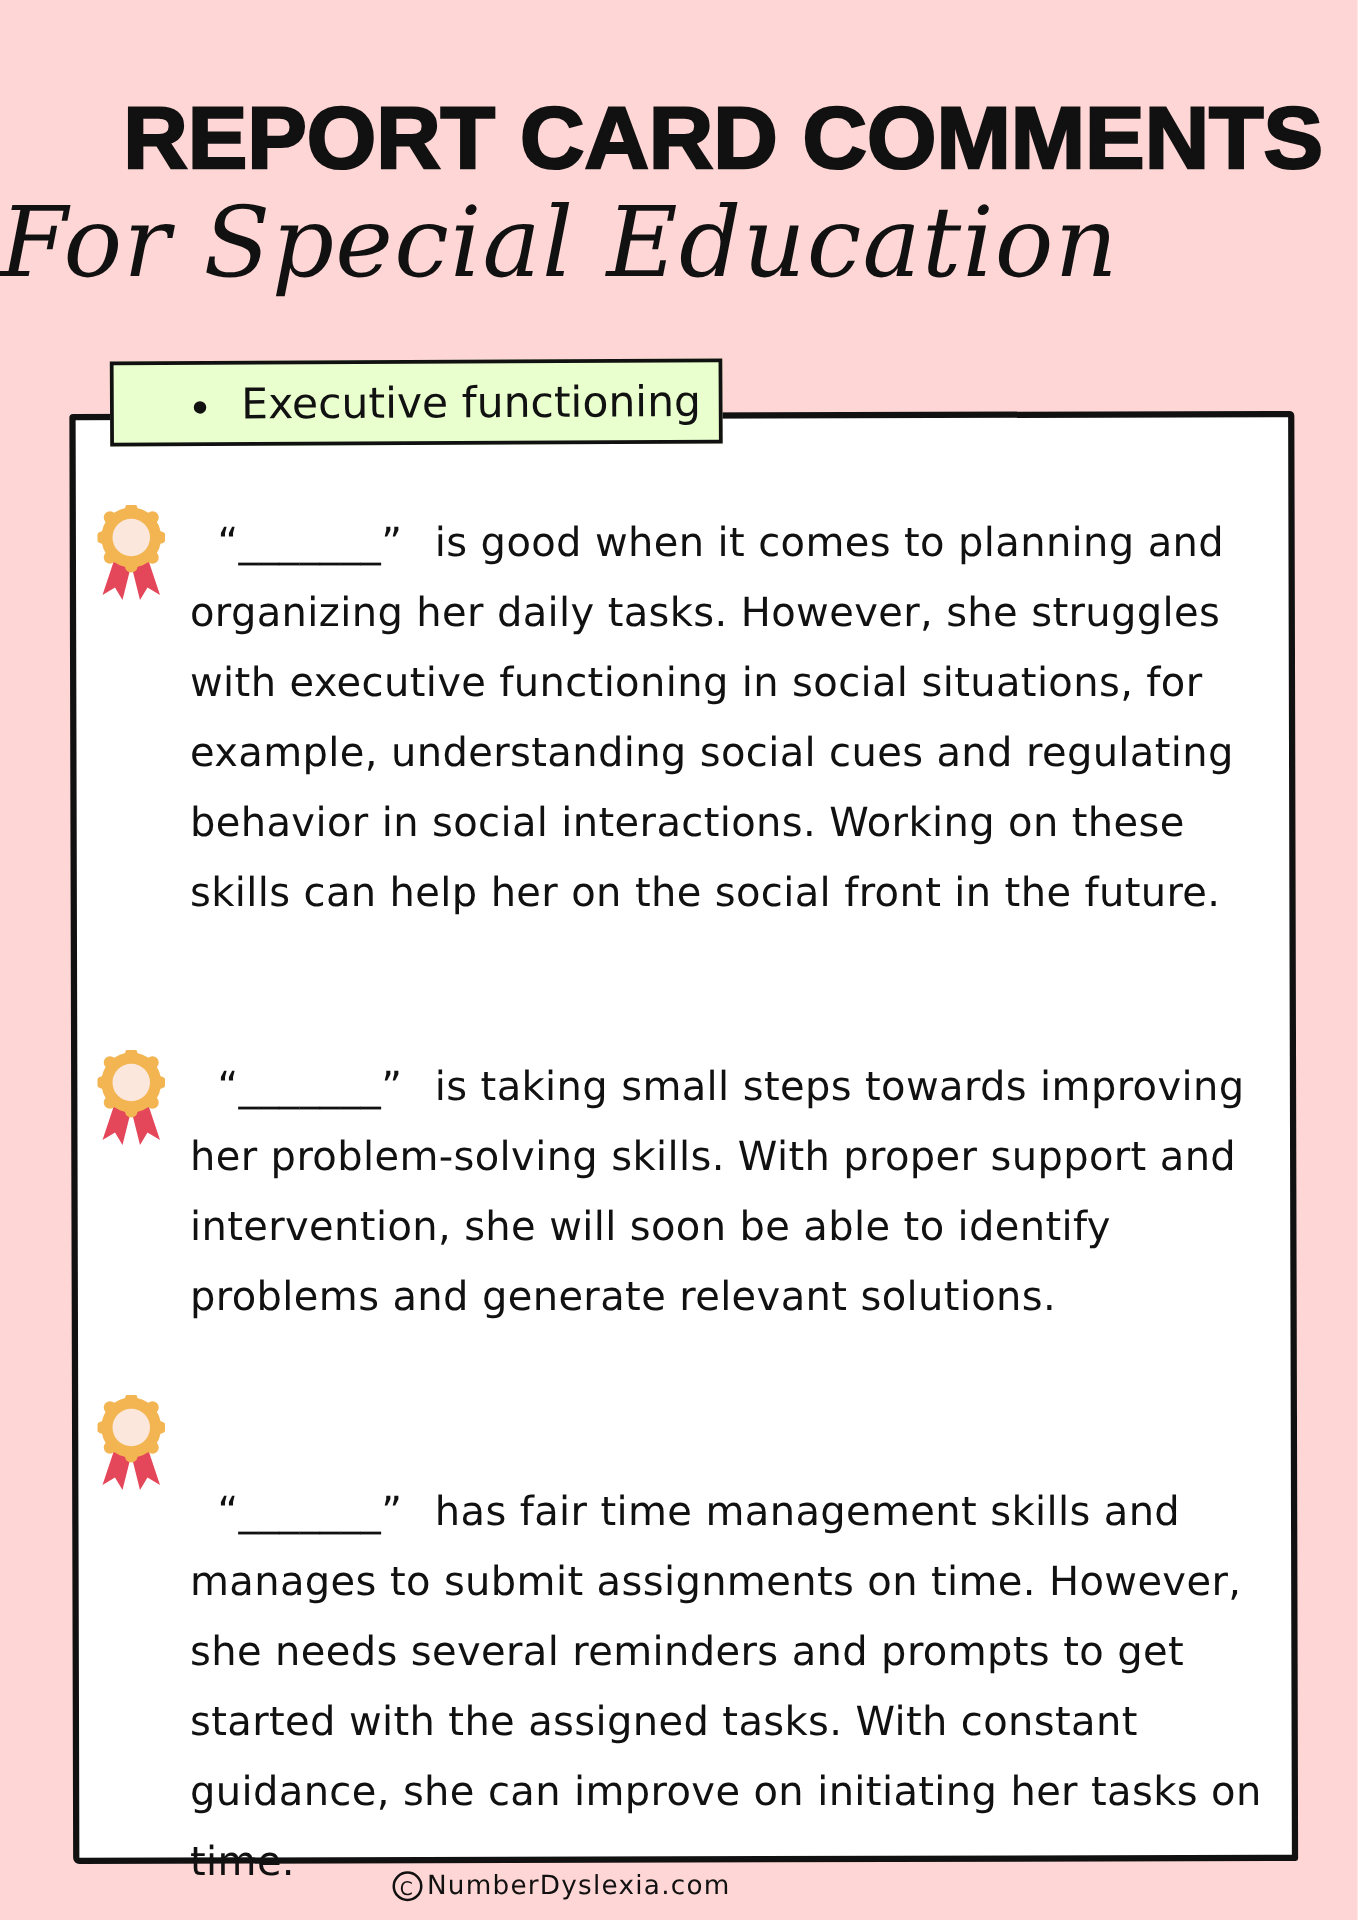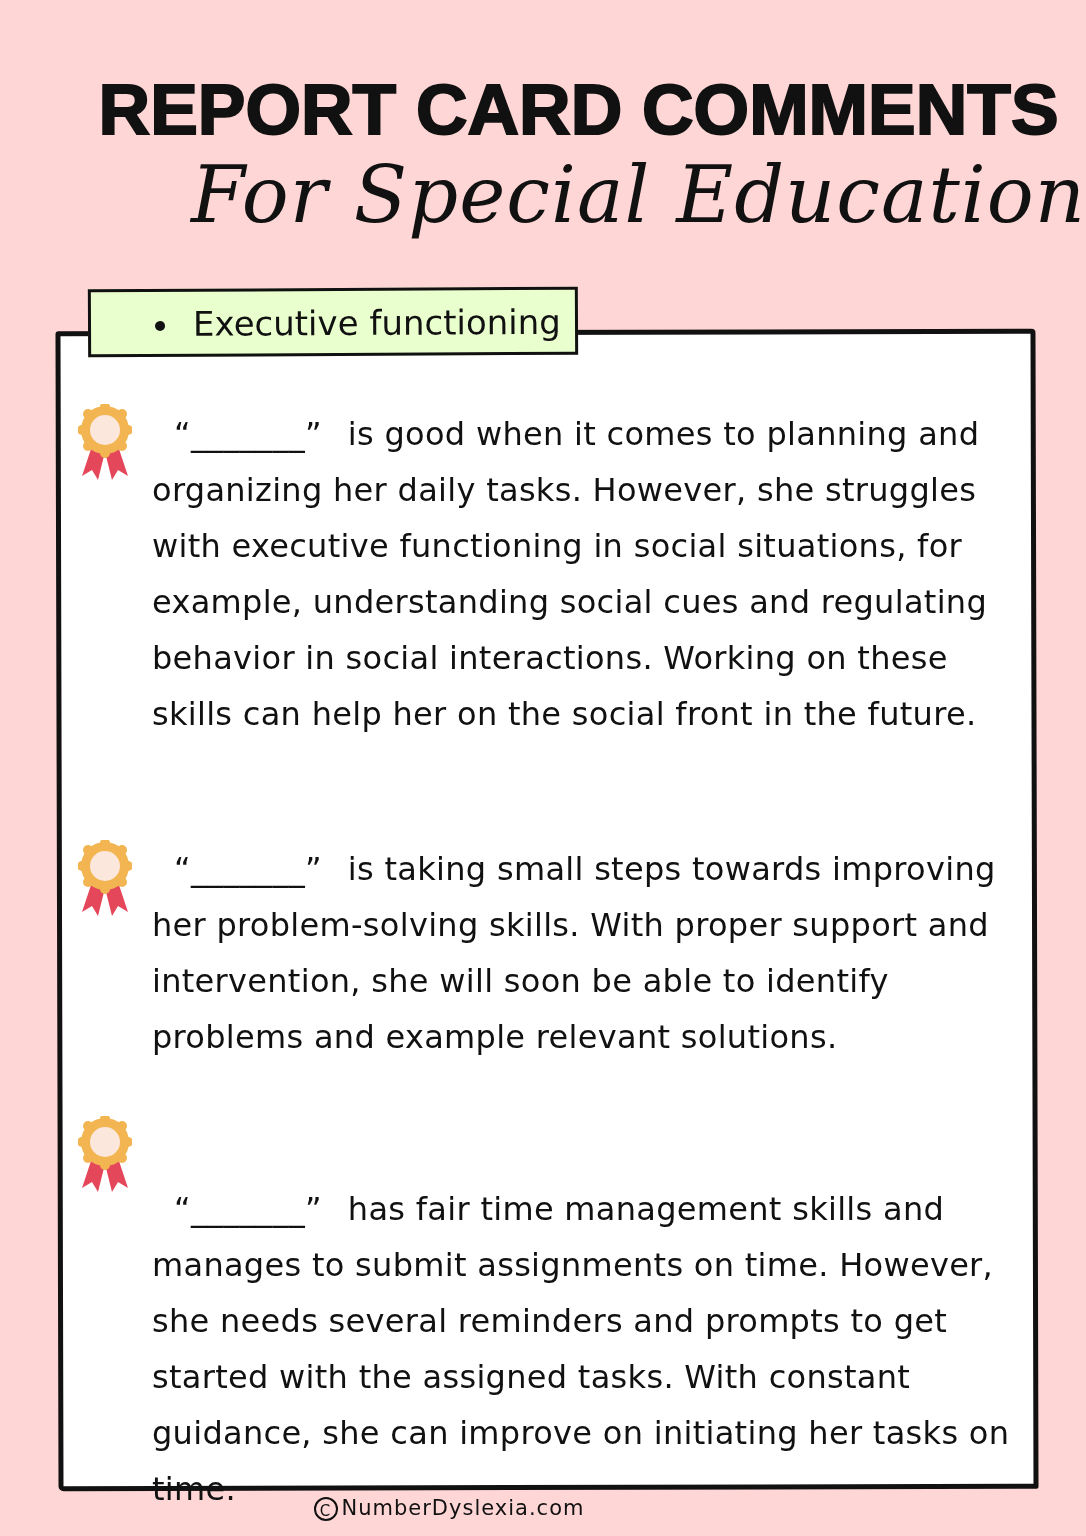--- a/index.html
+++ b/index.html
@@ -14,21 +14,21 @@
     position: absolute; left: 0; top: 70px; width: 1086px;
     text-align: center;
     font-family: "Liberation Sans", sans-serif;
     font-weight: 900; font-size: 70px; letter-spacing: 0px;
     transform: scaleY(1.0);
     margin-left: 36px;
   }
   .title span { display: inline-block; transform: scaleX(1.02); font-weight: bold; -webkit-text-stroke: 2px #111; }
   .subtitle {
     position: absolute; left: 0; top: 150px; width: 1086px;
-    text-align: right;
+    text-align: left;
     font-family: "DejaVu Serif", serif;
     font-style: italic; font-size: 78px; font-weight: 300;
     letter-spacing: 1px;
   }
   .card {
     position: absolute; left: 57px; top: 330px;
     width: 970px; height: 1150px;
     background: #fff;
     border: 5px solid #111;
     border-radius: 3px 4px 2px 5px;
@@ -113,21 +113,21 @@
       <circle cx="50" cy="26" r="5"></circle>
     <circle cx="44" cy="42" r="5"></circle>
       <circle cx="27" cy="49" r="5"></circle>
       <circle cx="10" cy="42" r="5"></circle>
     <circle cx="4" cy="26" r="5"></circle>
       <circle cx="10" cy="10" r="5"></circle>
   </g>
   <circle cx="27" cy="26" r="15" fill="#fbe7dc"></circle>
 </svg>
 <div class="comment" style="top:841px">
-  <span class="blank">“_______”</span><span>is taking small steps towards improving her problem-solving skills. With proper support and intervention, she will soon be able to identify problems and example relevant solutions.</span>
+  <span class="blank">“_______”</span><span>is taking small steps towards improving her problem-solving skills. With proper support and intervention, she will soon be able to identify problems and generate relevant solutions.</span>
 </div>
 
 <svg class="badge" style="top:1116px" viewBox="0 0 54 80">
   <path d="M16 36 L4 72 L14 66 L20 76 L28 44 Z" fill="#e4475a"></path>
   <path d="M38 36 L50 72 L40 66 L34 76 L26 44 Z" fill="#e4475a"></path>
   <circle cx="27" cy="26" r="24" fill="#f2b552"></circle>
   <g fill="#f2b552">
     <circle cx="27" cy="3" r="5"></circle>
       <circle cx="44" cy="10" r="5"></circle>
       <circle cx="50" cy="26" r="5"></circle>

